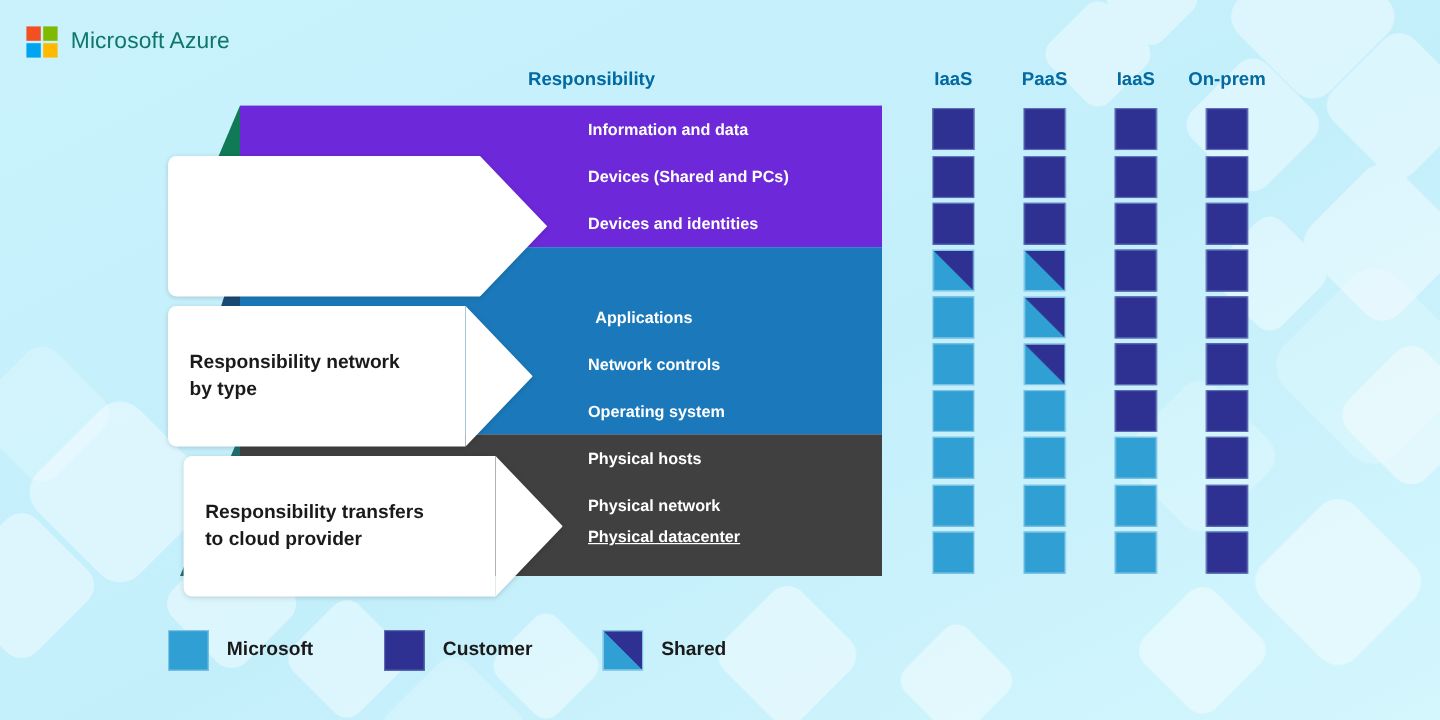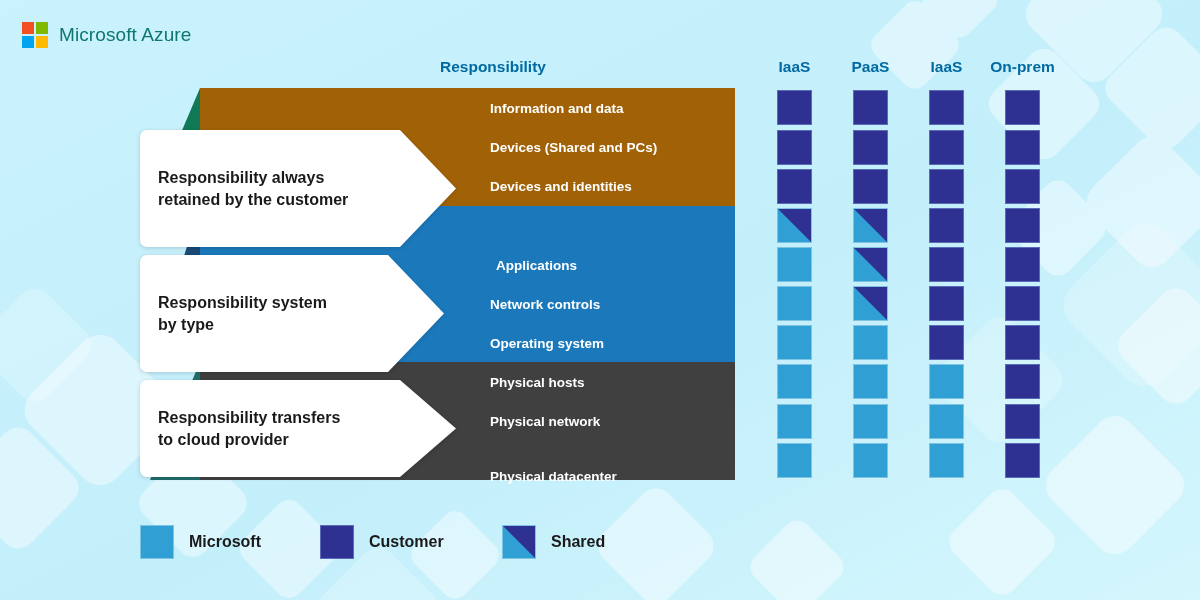--- a/index.html
+++ b/index.html
@@ -158,21 +158,21 @@
       <div class="sq sq-customer"></div>
     </div>
     <div class="cell" style="left: 929px; top: 168.833px;">
       <div class="sq sq-customer"></div>
     </div>
     <div class="cell" style="left: 1005px; top: 168.833px;">
       <div class="sq sq-customer"></div>
     </div>
     <div class="band" style="top: 88px; height: 118px;">
       <div class="fold" style="background: rgb(15, 122, 85); clip-path: polygon(100% 0px, 100% 100%, 0px 100%);"></div>
-      <div class="body" style="background: #a16207;">
+      <div class="body" style="background: #6d28d9;">
         <div class="row-label" style="top: 19.6667px; left: 290px;">Information and data</div>
         <div class="row-label" style="top: 59px; left: 290px;">Devices (Shared and PCs)</div>
         <div class="row-label" style="top: 98.3333px; left: 290px;">Devices and identities</div>
       </div>
     </div>
     <div class="cell" style="left: 777px; top: 208px;">
       <div class="sq sq-shared"></div>
     </div>
     <div class="cell" style="left: 853px; top: 208px;">
       <div class="sq sq-shared"></div>
@@ -261,41 +261,39 @@
       <div class="sq sq-microsoft"></div>
     </div>
     <div class="cell" style="left: 1005px; top: 442.833px;">
       <div class="sq sq-customer"></div>
     </div>
     <div class="band" style="top: 362px; height: 118px;">
       <div class="fold" style="background: rgb(34, 109, 108); clip-path: polygon(100% 0px, 100% 100%, 0px 100%);"></div>
       <div class="body" style="background: #404040;">
         <div class="row-label" style="top: 19.6667px; left: 290px;">Physical hosts</div>
         <div class="row-label" style="top: 59px; left: 290px;">Physical network</div>
-        <div class="row-label" style="top: 114px; left: 290px;">Physical datacenter</div>
+        <div class="row-label" style="top: 85px; left: 290px; text-decoration: underline;">Physical datacenter</div>
       </div>
     </div>
   </div>
 
 <div id="callouts-root">
     <div class="callout" style="top: 130px; height: 117px; width: 316px;">
       <div class="shape" style="width: 260px;">
-        <div class="txt">Responsibility always
-retained by the customer</div>
         <div class="tip" style="background: rgb(255, 255, 255); clip-path: polygon(0px 0px, 100% 50%, 0px 100%);"></div>
       </div>
     </div>
     <div class="callout" style="top: 255px; height: 117px; width: 304px;">
       <div class="shape" style="width: 248px;">
-        <div class="txt">Responsibility system
+        <div class="txt">Responsibility network
 by type</div>
         <div class="tip" style="background: rgb(255, 255, 255); clip-path: polygon(0px 0px, 100% 50%, 0px 100%);"></div>
       </div>
     </div>
-    <div class="callout" style="top: 380px; height: 97px; width: 316px;">
+    <div class="callout" style="top: 380px; height: 117px; width: 316px; margin-left: 13px;">
       <div class="shape" style="width: 260px;">
         <div class="txt">Responsibility transfers
 to cloud provider</div>
         <div class="tip" style="background: rgb(255, 255, 255); clip-path: polygon(0px 0px, 100% 50%, 0px 100%);"></div>
       </div>
     </div>
   </div>
 
 <div class="legend" id="legend-root" style="left: 0px; width: 1200px; display: block;">
     <div class="legend-item" style="position: absolute; left: 140px; top: 0px; justify-content: center;">

